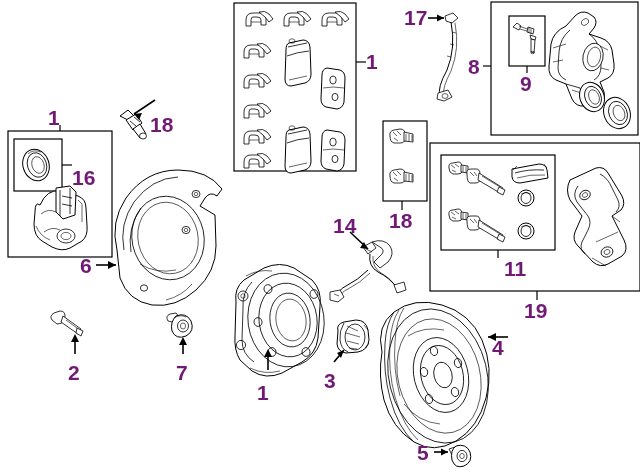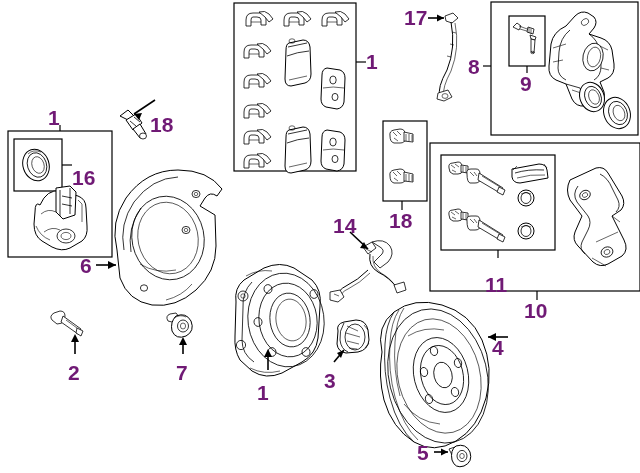--- a/index.html
+++ b/index.html
@@ -457,22 +457,22 @@
 
   <div class="callout-label" style="left:257px; top:382px;">1</div>
   <div class="callout-label" style="left:68px; top:362px;">2</div>
   <div class="callout-label" style="left:324px; top:370px;">3</div>
   <div class="callout-label" style="left:492px; top:337px;">4</div>
   <div class="callout-label" style="left:417px; top:442px;">5</div>
   <div class="callout-label" style="left:80px; top:255px;">6</div>
   <div class="callout-label" style="left:176px; top:362px;">7</div>
   <div class="callout-label" style="left:468px; top:56px;">8</div>
   <div class="callout-label" style="left:520px; top:73px;">9</div>
-  <div class="callout-label" style="left:524px; top:300px;">10</div>
-  <div class="callout-label" style="left:485px; top:258px;margin-top:16px;">11</div>
+  <div class="callout-label" style="left:524px; top:300px;">19</div>
+  <div class="callout-label" style="left:504px; top:258px;">11</div>
   <div class="callout-label" style="left:389px; top:210px;">18</div>
   <div class="callout-label" style="left:366px; top:51px;">1</div>
   <div class="callout-label" style="left:333px; top:215px;">14</div>
   <div class="callout-label" style="left:48px; top:107px;">1</div>
   <div class="callout-label" style="left:72px; top:167px;">16</div>
   <div class="callout-label" style="left:404px; top:7px;">17</div>
   <div class="callout-label" style="left:150px; top:86px;margin-top:28px;">18</div>
 
 </div>
 

